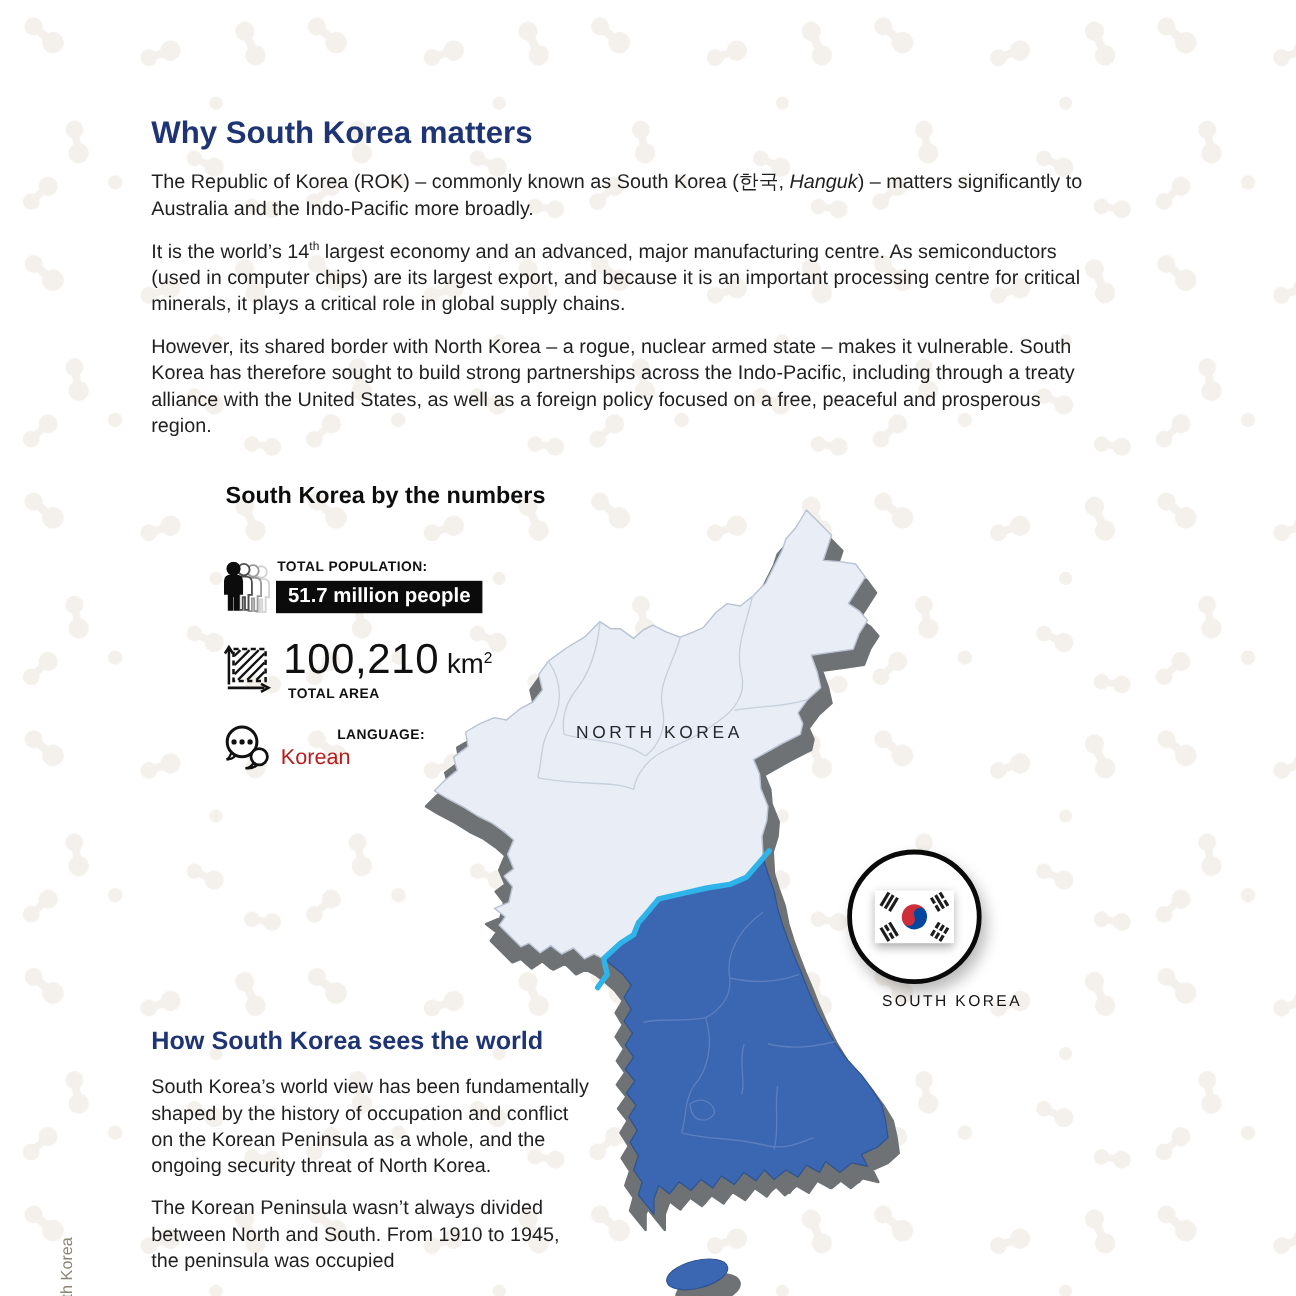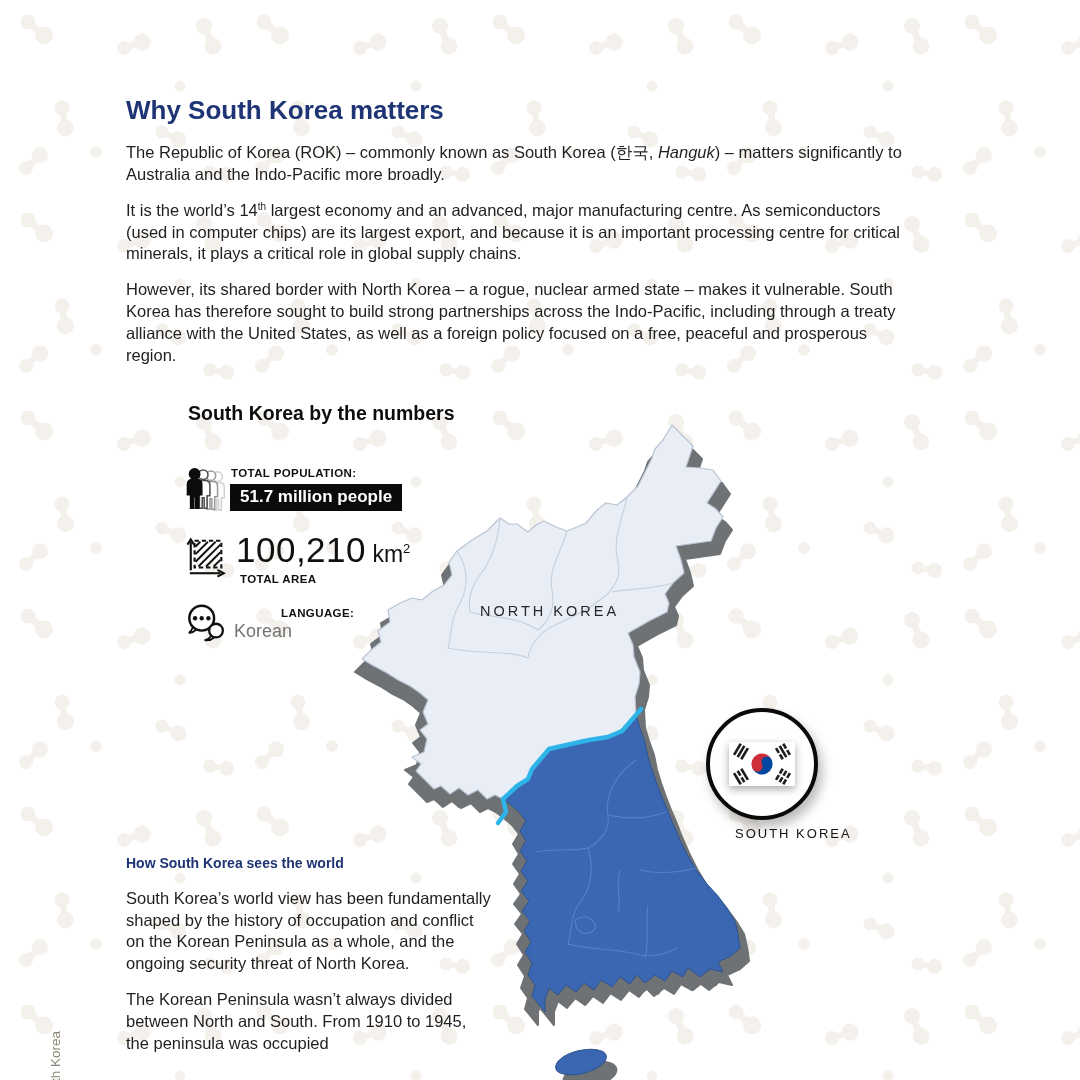--- a/index.html
+++ b/index.html
@@ -18,21 +18,21 @@
   p.body{font-size:16.5px;line-height:21.8px;margin:0 0 14px 0;color:#1f1f1f;}
   p.body i{font-style:italic;}
   sup{font-size:10px;vertical-align:super;line-height:0;}
   .numbers-heading{left:188px;top:402px;font-size:19.5px;font-weight:bold;color:#0d0d0d;}
   .stat-row{position:absolute;}
   .stat-label{font-size:11.5px;letter-spacing:.4px;color:#101010;font-weight:bold;}
   .pop-box{display:inline-block;background:#0b0b0b;color:#ffffff;font-weight:bold;
            font-size:17px;padding:3px 10px 4px 10px;}
   .area-number{font-size:35px;font-weight:300;letter-spacing:.5px;color:#101010;}
   .area-unit{font-size:23px;font-weight:300;color:#101010;}
-  .lang-value{font-size:18px;color:#737373;}
+  .lang-value{font-size:18px;color:#b91c1c;}
   .nk-label{left:456px;top:603px;font-size:14.5px;letter-spacing:3px;color:#24282d;margin-left:24px;}
   .sk-label{left:735px;top:826px;font-size:13px;font-weight:normal;letter-spacing:2px;color:#131313;}
   .badge{left:706px;top:708px;width:104px;height:104px;background:#ffffff;border:4.5px solid #0a0a0a;
          border-radius:50%;box-shadow:4px 7px 12px rgba(0,0,0,.28);display:flex;
          align-items:center;justify-content:center;}
   .flag{width:66px;height:44px;background:#ffffff;box-shadow:0 3px 8px rgba(0,0,0,.35);}
   .how-col{left:126px;top:855px;width:366px;}
   .vfooter{left:48px;top:1082px;transform:rotate(-90deg);transform-origin:0 0;
            font-size:13.5px;color:#8c8577;white-space:nowrap;}
 </style>
@@ -244,20 +244,20 @@
             <rect x="-6.5" y="2.9" width="5.5" height="2.6"></rect>
               <rect x="1" y="2.9" width="5.5" height="2.6"></rect>
           </g>
         </g>
       </svg>
     </div>
   </div>
   <div class="abs sk-label">SOUTH KOREA</div>
 
   <div class="abs how-col">
-    <h2 class="navy" style="font-size:14px;">How South Korea sees the world</h2>
+    <h2 class="navy" style="font-size:21px;">How South Korea sees the world</h2>
     <p class="body">South Korea’s world view has been fundamentally shaped by the history of occupation and conflict on the Korean Peninsula as a whole, and the ongoing security threat of North Korea.</p>
     <p class="body">The Korean Peninsula wasn’t always divided between North and South. From 1910 to 1945, the peninsula was occupied</p>
   </div>
 
   <div class="abs vfooter">th Korea</div>
 
 </div>
 
 </body></html>

